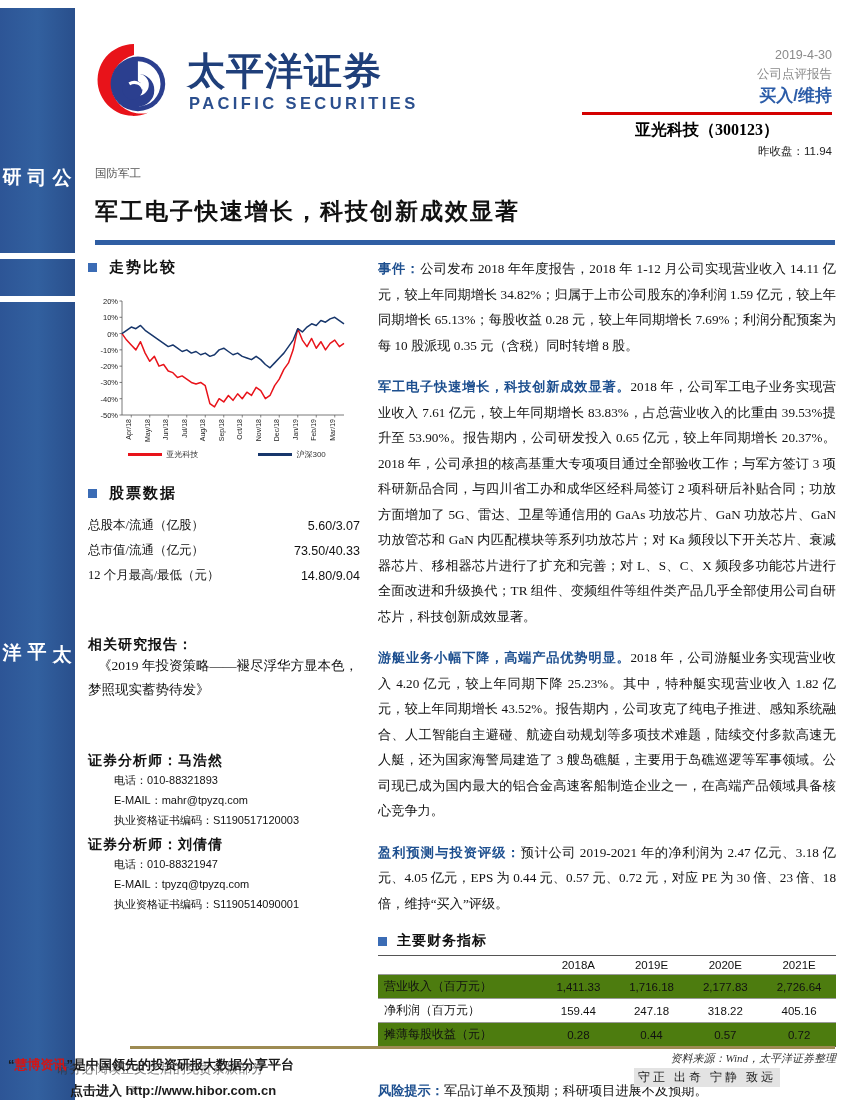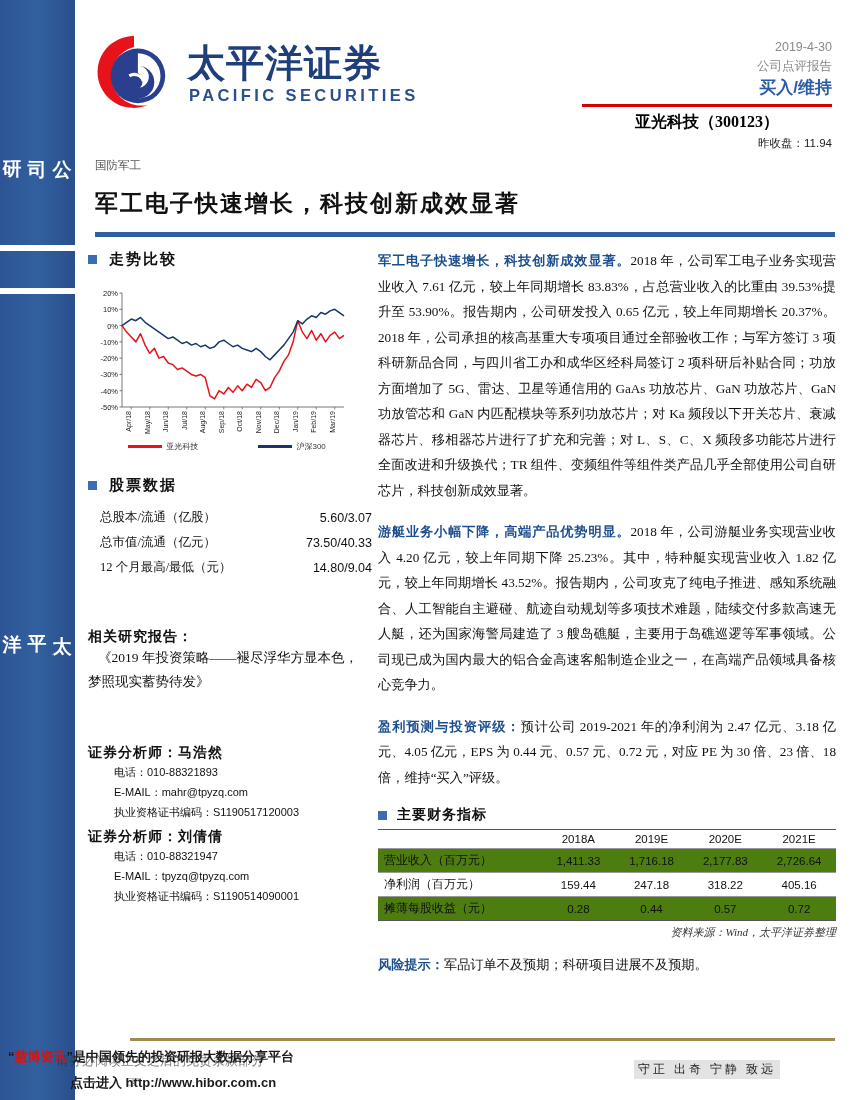--- a/index.html
+++ b/index.html
@@ -4,21 +4,21 @@
 <style>
   html,body{margin:0;padding:0;}
   body{
     width:850px;height:1100px;
     background:#ffffff;
     font-family:"Liberation Serif","DejaVu Serif",serif;
     color:#000;
     position:relative;
     overflow:hidden;
   }
-  .page{position:absolute;left:0;top:0;width:850px;height:780px;}
+  .page{position:absolute;left:0;top:8px;width:850px;height:780px;}
 
   
   .rail{
     position:absolute;left:0;top:0;width:75px;height:1100px;
     background:#2d5596;
     background-image:linear-gradient(90deg,#2d5596 0%,#32609f 50%,#294f8c 100%);
   }
   .rail-sep{position:absolute;left:0;width:75px;height:6px;background:#ffffff;}
   .rail-text{
     position:absolute;left:0;width:75px;
@@ -116,21 +116,21 @@
     position:absolute;left:10px;top:166px;width:258px;
     display:flex;justify-content:space-around;align-items:center;
     font-family:"Liberation Sans","DejaVu Sans",sans-serif;font-size:8px;color:#333;
   }
   .lg{display:flex;align-items:center;gap:4px;}
   .lg .bar{width:34px;height:3px;display:inline-block;}
 
   
   .stock-tbl{
     width:272px;margin-top:10px;border-collapse:collapse;
-    font-family:"Liberation Serif","DejaVu Serif",serif;font-size:12.5px;margin-left:12px;
+    font-family:"Liberation Serif","DejaVu Serif",serif;font-size:12.5px;
   }
   .stock-tbl td{padding:4px 0;}
   .stock-tbl td.k{text-align:left;color:#111;}
   .stock-tbl td.v{text-align:right;font-family:"Liberation Sans","DejaVu Sans",sans-serif;font-size:12.5px;color:#111;}
 
   .rr-title{
     font-family:"Liberation Serif","DejaVu Serif",serif;
     font-weight:bold;font-size:14px;letter-spacing:1px;color:#111;margin-top:4px;
   }
   .rr-item{
@@ -371,20 +371,21 @@
         <div class="an-line">执业资格证书编码：S1190517120003</div>
         <div class="an-name">证券分析师：刘倩倩</div>
         <div class="an-line">电话：010-88321947</div>
         <div class="an-line">E-MAIL：tpyzq@tpyzq.com</div>
         <div class="an-line">执业资格证书编码：S1190514090001</div>
       </div>
   </div>
 
   <div class="rcol">
     <div id="paragraphs">
+        <div class="para"><b>事件：</b><span>公司发布 2018 年年度报告，2018 年 1-12 月公司实现营业收入 14.11 亿元，较上年同期增长 34.82%；归属于上市公司股东的净利润 1.59 亿元，较上年同期增长 65.13%；每股收益 0.28 元，较上年同期增长 7.69%；利润分配预案为每 10 股派现 0.35 元（含税）同时转增 8 股。</span></div>
         <div class="para"><b>军工电子快速增长，科技创新成效显著。</b><span>2018 年，公司军工电子业务实现营业收入 7.61 亿元，较上年同期增长 83.83%，占总营业收入的比重由 39.53%提升至 53.90%。报告期内，公司研发投入 0.65 亿元，较上年同期增长 20.37%。2018 年，公司承担的核高基重大专项项目通过全部验收工作；与军方签订 3 项科研新品合同，与四川省工办和成华区经科局签订 2 项科研后补贴合同；功放方面增加了 5G、雷达、卫星等通信用的 GaAs 功放芯片、GaN 功放芯片、GaN 功放管芯和 GaN 内匹配模块等系列功放芯片；对 Ka 频段以下开关芯片、衰减器芯片、移相器芯片进行了扩充和完善；对 L、S、C、X 频段多功能芯片进行全面改进和升级换代；TR 组件、变频组件等组件类产品几乎全部使用公司自研芯片，科技创新成效显著。</span></div>
         <div class="para"><b>游艇业务小幅下降，高端产品优势明显。</b><span>2018 年，公司游艇业务实现营业收入 4.20 亿元，较上年同期下降 25.23%。其中，特种艇实现营业收入 1.82 亿元，较上年同期增长 43.52%。报告期内，公司攻克了纯电子推进、感知系统融合、人工智能自主避碰、航迹自动规划等多项技术难题，陆续交付多款高速无人艇，还为国家海警局建造了 3 艘岛礁艇，主要用于岛礁巡逻等军事领域。公司现已成为国内最大的铝合金高速客船制造企业之一，在高端产品领域具备核心竞争力。</span></div>
         <div class="para"><b>盈利预测与投资评级：</b><span>预计公司 2019-2021 年的净利润为 2.47 亿元、3.18 亿元、4.05 亿元，EPS 为 0.44 元、0.57 元、0.72 元，对应 PE 为 30 倍、23 倍、18 倍，维持“买入”评级。</span></div>
       </div>
 
     <div class="fin-head">
       <span class="sq"></span>
       <span class="t">主要财务指标</span>
     </div>
     <table class="fin">

